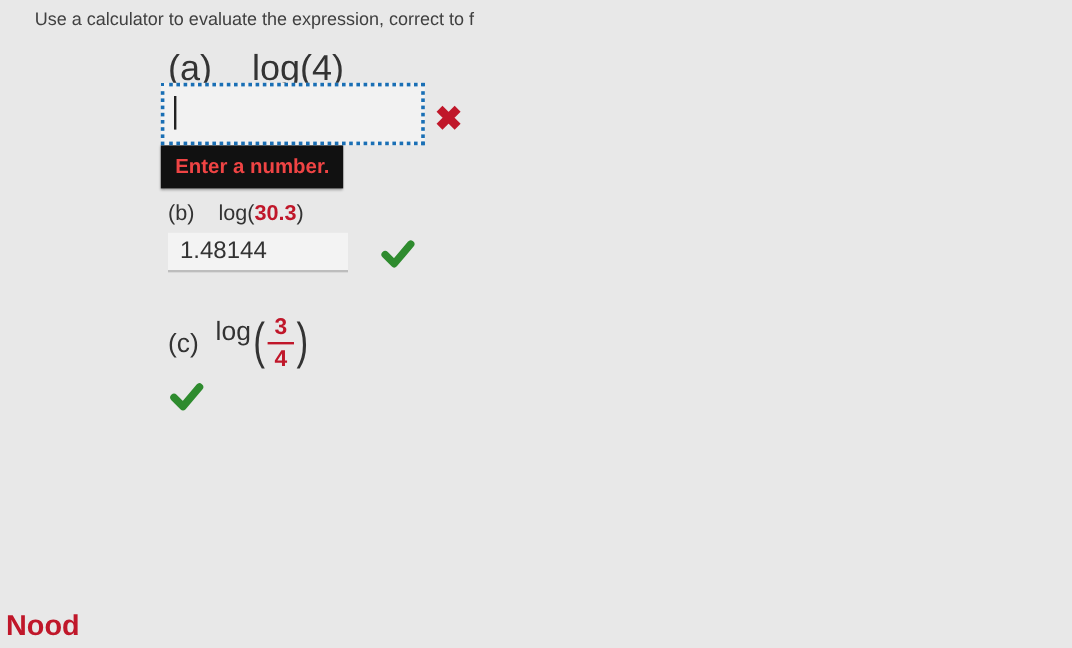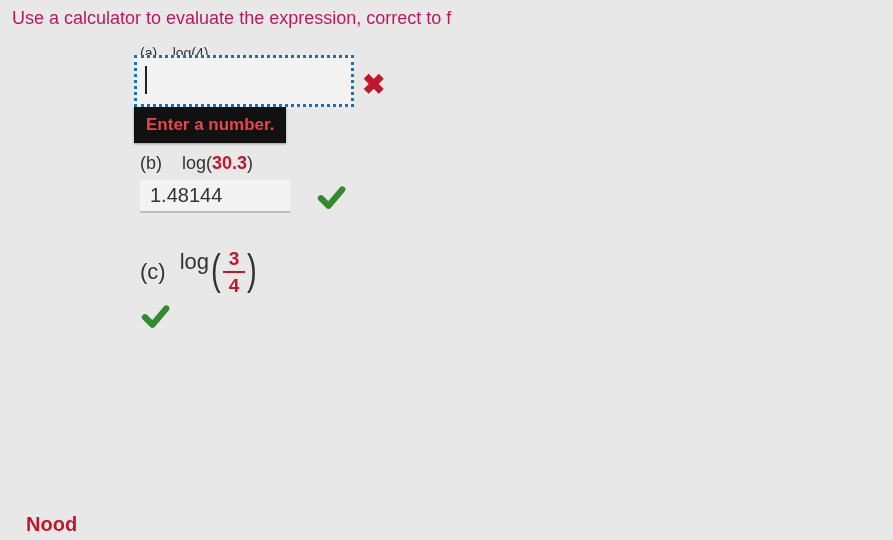--- a/index.html
+++ b/index.html
@@ -6,38 +6,38 @@
     body {
       width: 893px;
       height: 540px;
       background: #e8e8e8;
       font-family: Arial, Helvetica, sans-serif;
       color: #333;
       overflow: hidden;
       position: relative;
     }
     .instruction {
-      font-size: 18px;
-      color: #be185d;
-      padding: 8px 12px 0 12px;
+      font-size: 15px;
+      color: #404040;
+      padding: 8px 12px 0 29px;
       font-weight: 400;
       white-space: nowrap;
     }
     .content {
       padding: 10px 120px 0 140px;
     }
 
     
     .part-a-row {
       display: flex;
       align-items: center;
       margin-top: 6px;
     }
     .part-a-label {
-      font-size: 14px;
+      font-size: 30px;
       color: #333;
       white-space: nowrap;
     }
     .input-box {
       position: relative;
       width: 220px;
       height: 52px;
       border: 3px dotted #1a6fb5;
       background: #f2f2f2;
       margin-top: -8px;
@@ -124,24 +124,24 @@
       display: inline-flex;
       flex-direction: column;
       align-items: center;
       line-height: 1;
     }
     .frac .top, .frac .bot { color: #c0172a; font-size: 19px; font-weight: 600; }
     .frac .bar { width: 22px; height: 2px; background: #c0172a; margin: 3px 0; }
 
     .bottom-fragment {
       position: absolute;
-      left: 26px;
+      left: 5px;
       bottom: 4px;
       color: #c0172a;
-      font-size: 20px;
+      font-size: 24px;
       font-weight: 700;
     }
   </style>
 </head>
 <body>
 
 <div class="instruction">Use a calculator to evaluate the expression, correct to f</div>
 
 <div class="content">
 

